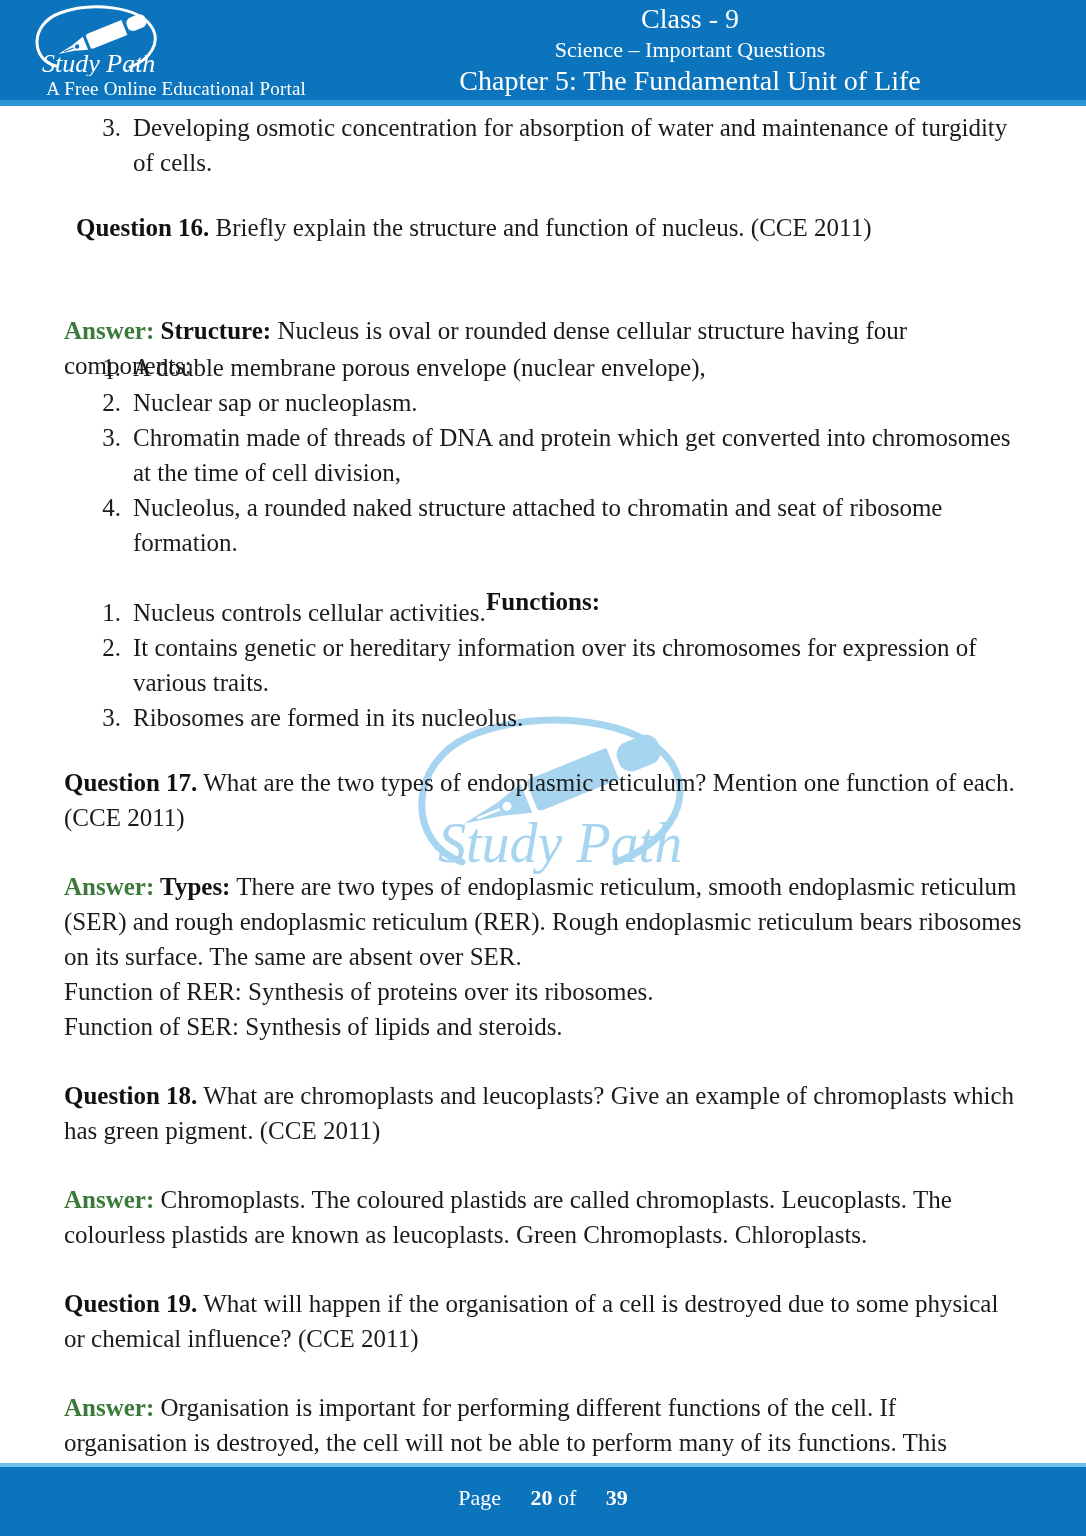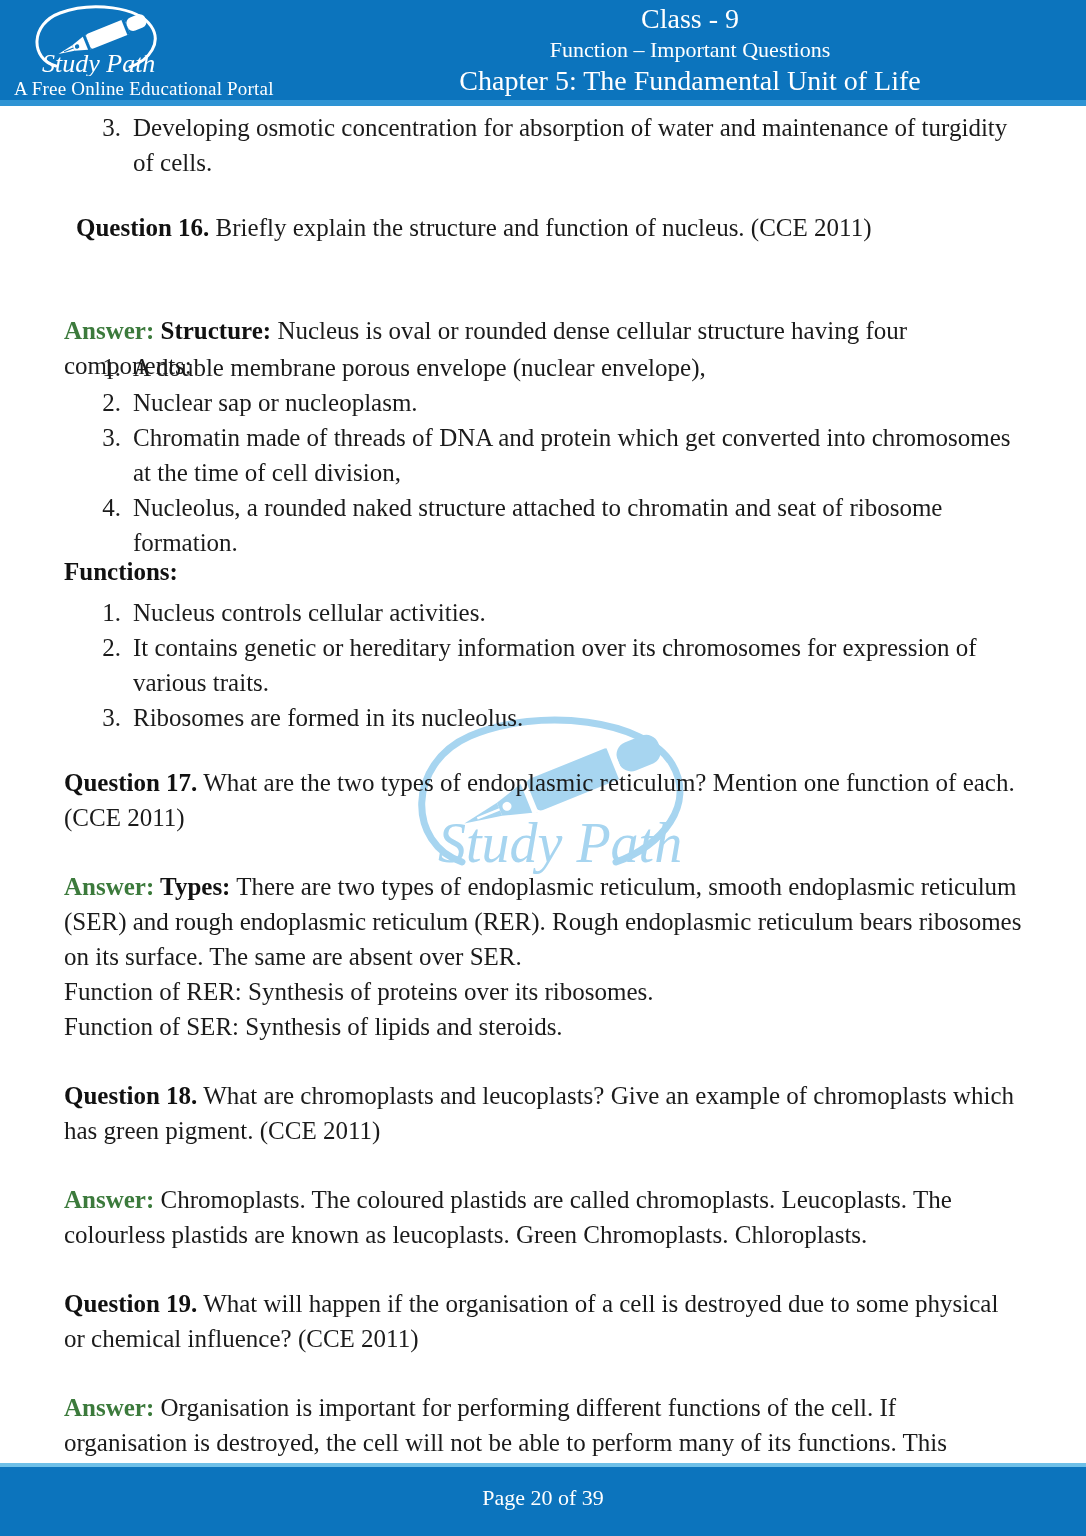--- a/index.html
+++ b/index.html
@@ -45,21 +45,21 @@
     left: 18px;
     top: 2px;
     width: 140px;
     height: 72px;
   }
   .logo-tagline {
     position: absolute;
     left: 6px;
     top: 76px;
     width: 292px;
-    text-align: left;
+    text-align: right;
     font-family: "Liberation Serif", serif;
     font-size: 19px;
     letter-spacing: 0.2px;
     color: #ffffff;
     white-space: nowrap;
   }
   .header-titles {
     position: absolute;
     left: 300px;
     top: 4px;
@@ -170,21 +170,21 @@
   .footer-text {
     position: absolute;
     left: 0;
     top: 18px;
     width: 1086px;
     text-align: center;
     color: #ffffff;
     font-size: 22px;
     font-family: "Liberation Serif", serif;
   }
-  .footer-text b { font-weight: normal; }
+  .footer-text b { font-weight: bold; margin-left: 24px; }
 </style>
 </head>
 <body>
 
 <div class="page">
 
   <div class="header">
 
     <div class="logo-block">
       <div class="logo-mark">
@@ -204,21 +204,21 @@
           </g>
 
           <text x="16" y="68" fill="#ffffff" font-family="Liberation Serif, serif" font-size="26" font-style="italic">Study Path</text>
         </svg>
       </div>
       <div class="logo-tagline">A Free Online Educational Portal</div>
     </div>
 
     <div class="header-titles">
       <div class="t1">Class - 9</div>
-      <div class="t2">Function – Important Questions</div>
+      <div class="t2">Science – Important Questions</div>
       <div class="t3">Chapter 5: The Fundamental Unit of Life</div>
     </div>
   </div>
   <div class="header-underline"></div>
 
   <div class="watermark">
     <svg viewBox="0 0 290 175" width="290" height="175" xmlns="http://www.w3.org/2000/svg">
       <path d="M62 150 C8 132 6 52 70 24 C140 -6 246 8 272 52 C296 92 262 134 216 150" fill="none" stroke="#A7D5F0" stroke-width="7" stroke-linecap="round"></path>
       <g transform="rotate(-22 150 78)">
         <rect x="130" y="60" width="92" height="34" rx="6" fill="#A7D5F0"></rect>
@@ -263,21 +263,21 @@
       <li>
         <span class="num">3.</span>
         <span>Chromatin made of threads of DNA and protein which get converted into chromosomes at the time of cell division,</span>
       </li>
       <li>
         <span class="num">4.</span>
         <span>Nucleolus, a rounded naked structure attached to chromatin and seat of ribosome formation.</span>
       </li>
     </ul>
 
-    <div class="para" style="top:448px;">
+    <div class="para" style="top:478px;text-align:center;">
       <span class="subhead">Functions:</span>
     </div>
 
     <ul class="olist" style="top:489px;">
       <li>
         <span class="num">1.</span>
         <span>Nucleus controls cellular activities.</span>
       </li>
       <li>
         <span class="num">2.</span>

